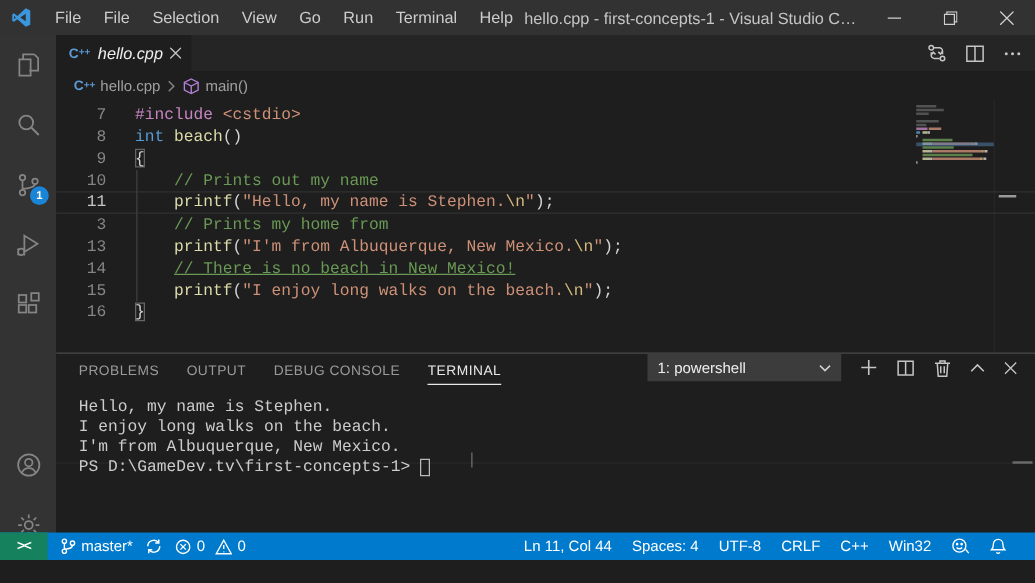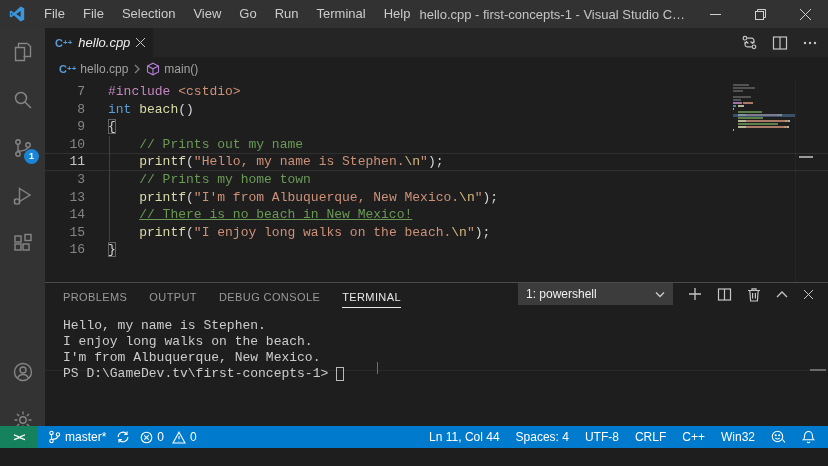--- a/index.html
+++ b/index.html
@@ -75,21 +75,21 @@
   .term-hline { position:absolute; left:0; right:0; top:56px; height:1px; background:rgba(255,255,255,0.05); }
   .term-right-dash { position:absolute; right:2px; top:55px; width:16px; height:2px; background:#6a6a6a; }
   .mouse-ibeam { position:absolute; left:332px; top:48px; width:1px; height:12px; background:rgba(210,210,210,0.45); }
 
   
   .statusbar { position:absolute; left:0; bottom:0; width:828px; height:22px; background:#007acc;
                color:#ffffff; font-size:12px; display:flex; align-items:center; }
   .sb-remote { width:38px; height:22px; background:#16825d; display:flex; align-items:center; justify-content:center;
                font-weight:bold; font-size:11px; letter-spacing:-1px; flex:none; }
   .sb-left { display:flex; align-items:center; gap:10px; padding-left:10px; flex:1; }
-  .sb-right { display:flex; align-items:center; gap:16px; padding-right:13px; }
+  .sb-right { display:flex; align-items:center; gap:16px; padding-right:23px; }
   .sb-item { display:flex; align-items:center; gap:4px; white-space:nowrap; }
 
   .cpp-icon { color:#5b9bd5; font-weight:bold; font-size:11px;
               font-family:"Liberation Sans",sans-serif; letter-spacing:0; flex:none; }
   .cpp-icon small { font-size:8px; vertical-align:2px; }
   svg { display:block; }
 </style>
 </head>
 <body>
 
@@ -237,21 +237,21 @@
       <span>main()</span>
     </div>
 
     <div class="editor">
       <div class="code-lines" id="code-lines">
           <div class="code-line"><span class="linenum">7</span><span class="line-content"><span style="color: rgb(197, 134, 192);">#include</span><span style="color: rgb(212, 212, 212);"> </span><span style="color: rgb(206, 145, 120);">&lt;cstdio&gt;</span></span></div>
           <div class="code-line"><span class="linenum">8</span><span class="line-content"><span style="color: rgb(86, 156, 214);">int</span><span style="color: rgb(212, 212, 212);"> </span><span style="color: rgb(220, 220, 170);">beach</span><span style="color: rgb(212, 212, 212);">()</span></span></div>
           <div class="code-line"><span class="linenum">9</span><span class="line-content"><span class="bracket-match" style="color: rgb(212, 212, 212);">{</span></span></div>
           <div class="code-line"><span class="linenum">10</span><span class="line-content"><span style="color: rgb(212, 212, 212);">    </span><span style="color: rgb(106, 153, 85);">// Prints out my name</span></span></div>
           <div class="code-line current"><span class="linenum">11</span><span class="line-content"><span style="color: rgb(212, 212, 212);">    </span><span style="color: rgb(220, 220, 170);">printf</span><span style="color: rgb(212, 212, 212);">(</span><span style="color: rgb(206, 145, 120);">"Hello, my name is Stephen.</span><span style="color: rgb(215, 186, 125);">\n</span><span style="color: rgb(206, 145, 120);">"</span><span style="color: rgb(212, 212, 212);">);</span></span></div>
-          <div class="code-line"><span class="linenum">3</span><span class="line-content"><span style="color: rgb(212, 212, 212);">    </span><span style="color: rgb(106, 153, 85);">// Prints my home town</span></span></div>
+          <div class="code-line"><span class="linenum">3</span><span class="line-content"><span style="color: rgb(212, 212, 212);">    </span><span style="color: rgb(106, 153, 85);">// Prints my home from</span></span></div>
           <div class="code-line"><span class="linenum">13</span><span class="line-content"><span style="color: rgb(212, 212, 212);">    </span><span style="color: rgb(220, 220, 170);">printf</span><span style="color: rgb(212, 212, 212);">(</span><span style="color: rgb(206, 145, 120);">"I'm from Albuquerque, New Mexico.</span><span style="color: rgb(215, 186, 125);">\n</span><span style="color: rgb(206, 145, 120);">"</span><span style="color: rgb(212, 212, 212);">);</span></span></div>
           <div class="code-line"><span class="linenum">14</span><span class="line-content"><span style="color: rgb(212, 212, 212);">    </span><span style="color: rgb(106, 153, 85); text-decoration: underline;">// There is no beach in New Mexico!</span></span></div>
           <div class="code-line"><span class="linenum">15</span><span class="line-content"><span style="color: rgb(212, 212, 212);">    </span><span style="color: rgb(220, 220, 170);">printf</span><span style="color: rgb(212, 212, 212);">(</span><span style="color: rgb(206, 145, 120);">"I enjoy long walks on the beach.</span><span style="color: rgb(215, 186, 125);">\n</span><span style="color: rgb(206, 145, 120);">"</span><span style="color: rgb(212, 212, 212);">);</span></span></div>
           <div class="code-line"><span class="linenum">16</span><span class="line-content"><span class="bracket-match" style="color: rgb(212, 212, 212);">}</span></span></div>
         </div>
       <div class="indent-guide"></div>
       <div class="minimap" id="minimap">
           <div class="mm-row">
             <span class="mm-seg" style="width: 16px; background: rgba(180, 180, 180, 0.35);"></span>
           </div>

